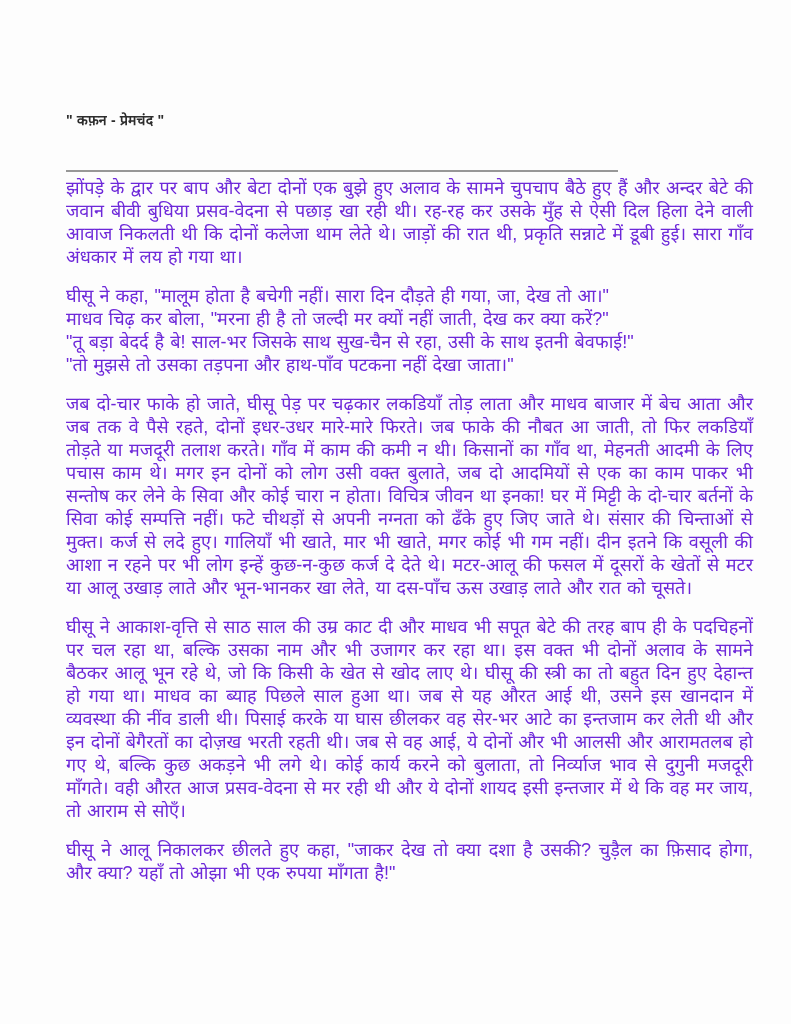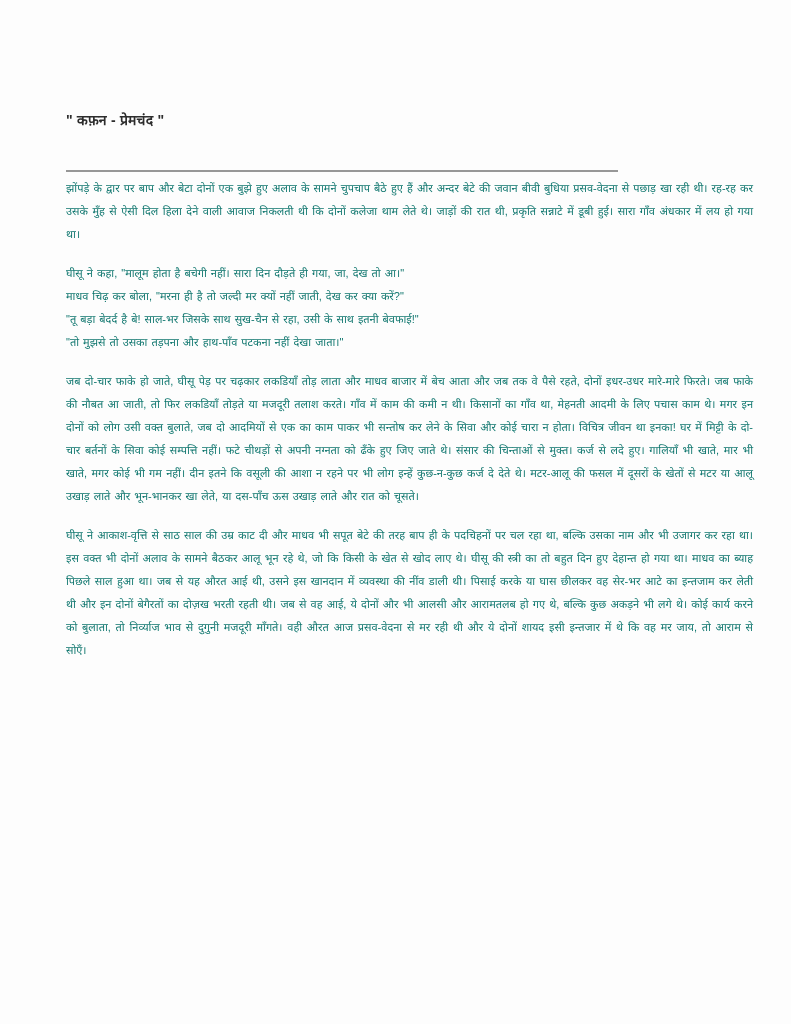--- a/index.html
+++ b/index.html
@@ -29,23 +29,23 @@
     letter-spacing: 0.2px;
   }
   .rule {
     border: none;
     border-top: 2px solid #979797;
     width: 552px;
     margin: 42px 0 0 0;
   }
   .para {
     margin: 16px 0 0 0;
-    font-size: 11px;
+    font-size: 18px;
     line-height: 23px;
-    color: #0f766e;
+    color: #6d28d9;
     text-align: justify;
     word-spacing: 1px;
   }
   .para.first {
     margin-top: 5px;
   }
   .dialogue-line {
     text-align: left;
   }
 </style>
@@ -65,14 +65,15 @@
     <div class="dialogue-line">माधव चिढ़ कर बोला, "मरना ही है तो जल्दी मर क्यों नहीं जाती, देख कर क्या करें?"</div>
     <div class="dialogue-line">"तू बड़ा बेदर्द है बे! साल-भर जिसके साथ सुख-चैन से रहा, उसी के साथ इतनी बेवफाई!"</div>
     <div class="dialogue-line">"तो मुझसे तो उसका तड़पना और हाथ-पाँव पटकना नहीं देखा जाता।"</div>
   </div>
 
 
   <p class="para">जब दो-चार फाके हो जाते, घीसू पेड़ पर चढ़कार लकडियाँ तोड़ लाता और माधव बाजार में बेच आता और जब तक वे पैसे रहते, दोनों इधर-उधर मारे-मारे फिरते। जब फाके की नौबत आ जाती, तो फिर लकडियाँ तोड़ते या मजदूरी तलाश करते। गाँव में काम की कमी न थी। किसानों का गाँव था, मेहनती आदमी के लिए पचास काम थे। मगर इन दोनों को लोग उसी वक्त बुलाते, जब दो आदमियों से एक का काम पाकर भी सन्तोष कर लेने के सिवा और कोई चारा न होता। विचित्र जीवन था इनका! घर में मिट्टी के दो-चार बर्तनों के सिवा कोई सम्पत्ति नहीं। फटे चीथड़ों से अपनी नग्नता को ढँके हुए जिए जाते थे। संसार की चिन्ताओं से मुक्त। कर्ज से लदे हुए। गालियाँ भी खाते, मार भी खाते, मगर कोई भी गम नहीं। दीन इतने कि वसूली की आशा न रहने पर भी लोग इन्हें कुछ-न-कुछ कर्ज दे देते थे। मटर-आलू की फसल में दूसरों के खेतों से मटर या आलू उखाड़ लाते और भून-भानकर खा लेते, या दस-पाँच ऊस उखाड़ लाते और रात को चूसते।</p>
 
   <p class="para">घीसू ने आकाश-वृत्ति से साठ साल की उम्र काट दी और माधव भी सपूत बेटे की तरह बाप ही के पदचिहनों पर चल रहा था, बल्कि उसका नाम और भी उजागर कर रहा था। इस वक्त भी दोनों अलाव के सामने बैठकर आलू भून रहे थे, जो कि किसी के खेत से खोद लाए थे। घीसू की स्त्री का तो बहुत दिन हुए देहान्त हो गया था। माधव का ब्याह पिछले साल हुआ था। जब से यह औरत आई थी, उसने इस खानदान में व्यवस्था की नींव डाली थी। पिसाई करके या घास छीलकर वह सेर-भर आटे का इन्तजाम कर लेती थी और इन दोनों बेगैरतों का दोज़ख भरती रहती थी। जब से वह आई, ये दोनों और भी आलसी और आरामतलब हो गए थे, बल्कि कुछ अकड़ने भी लगे थे। कोई कार्य करने को बुलाता, तो निर्व्याज भाव से दुगुनी मजदूरी माँगते। वही औरत आज प्रसव-वेदना से मर रही थी और ये दोनों शायद इसी इन्तजार में थे कि वह मर जाय, तो आराम से सोएँ।</p>
 
+  <p class="para">घीसू ने आलू निकालकर छीलते हुए कहा, "जाकर देख तो क्या दशा है उसकी? चुड़ैल का फ़िसाद होगा, और क्या? यहाँ तो ओझा भी एक रुपया माँगता है!"</p>
 
 </div>
 
 </body></html>

